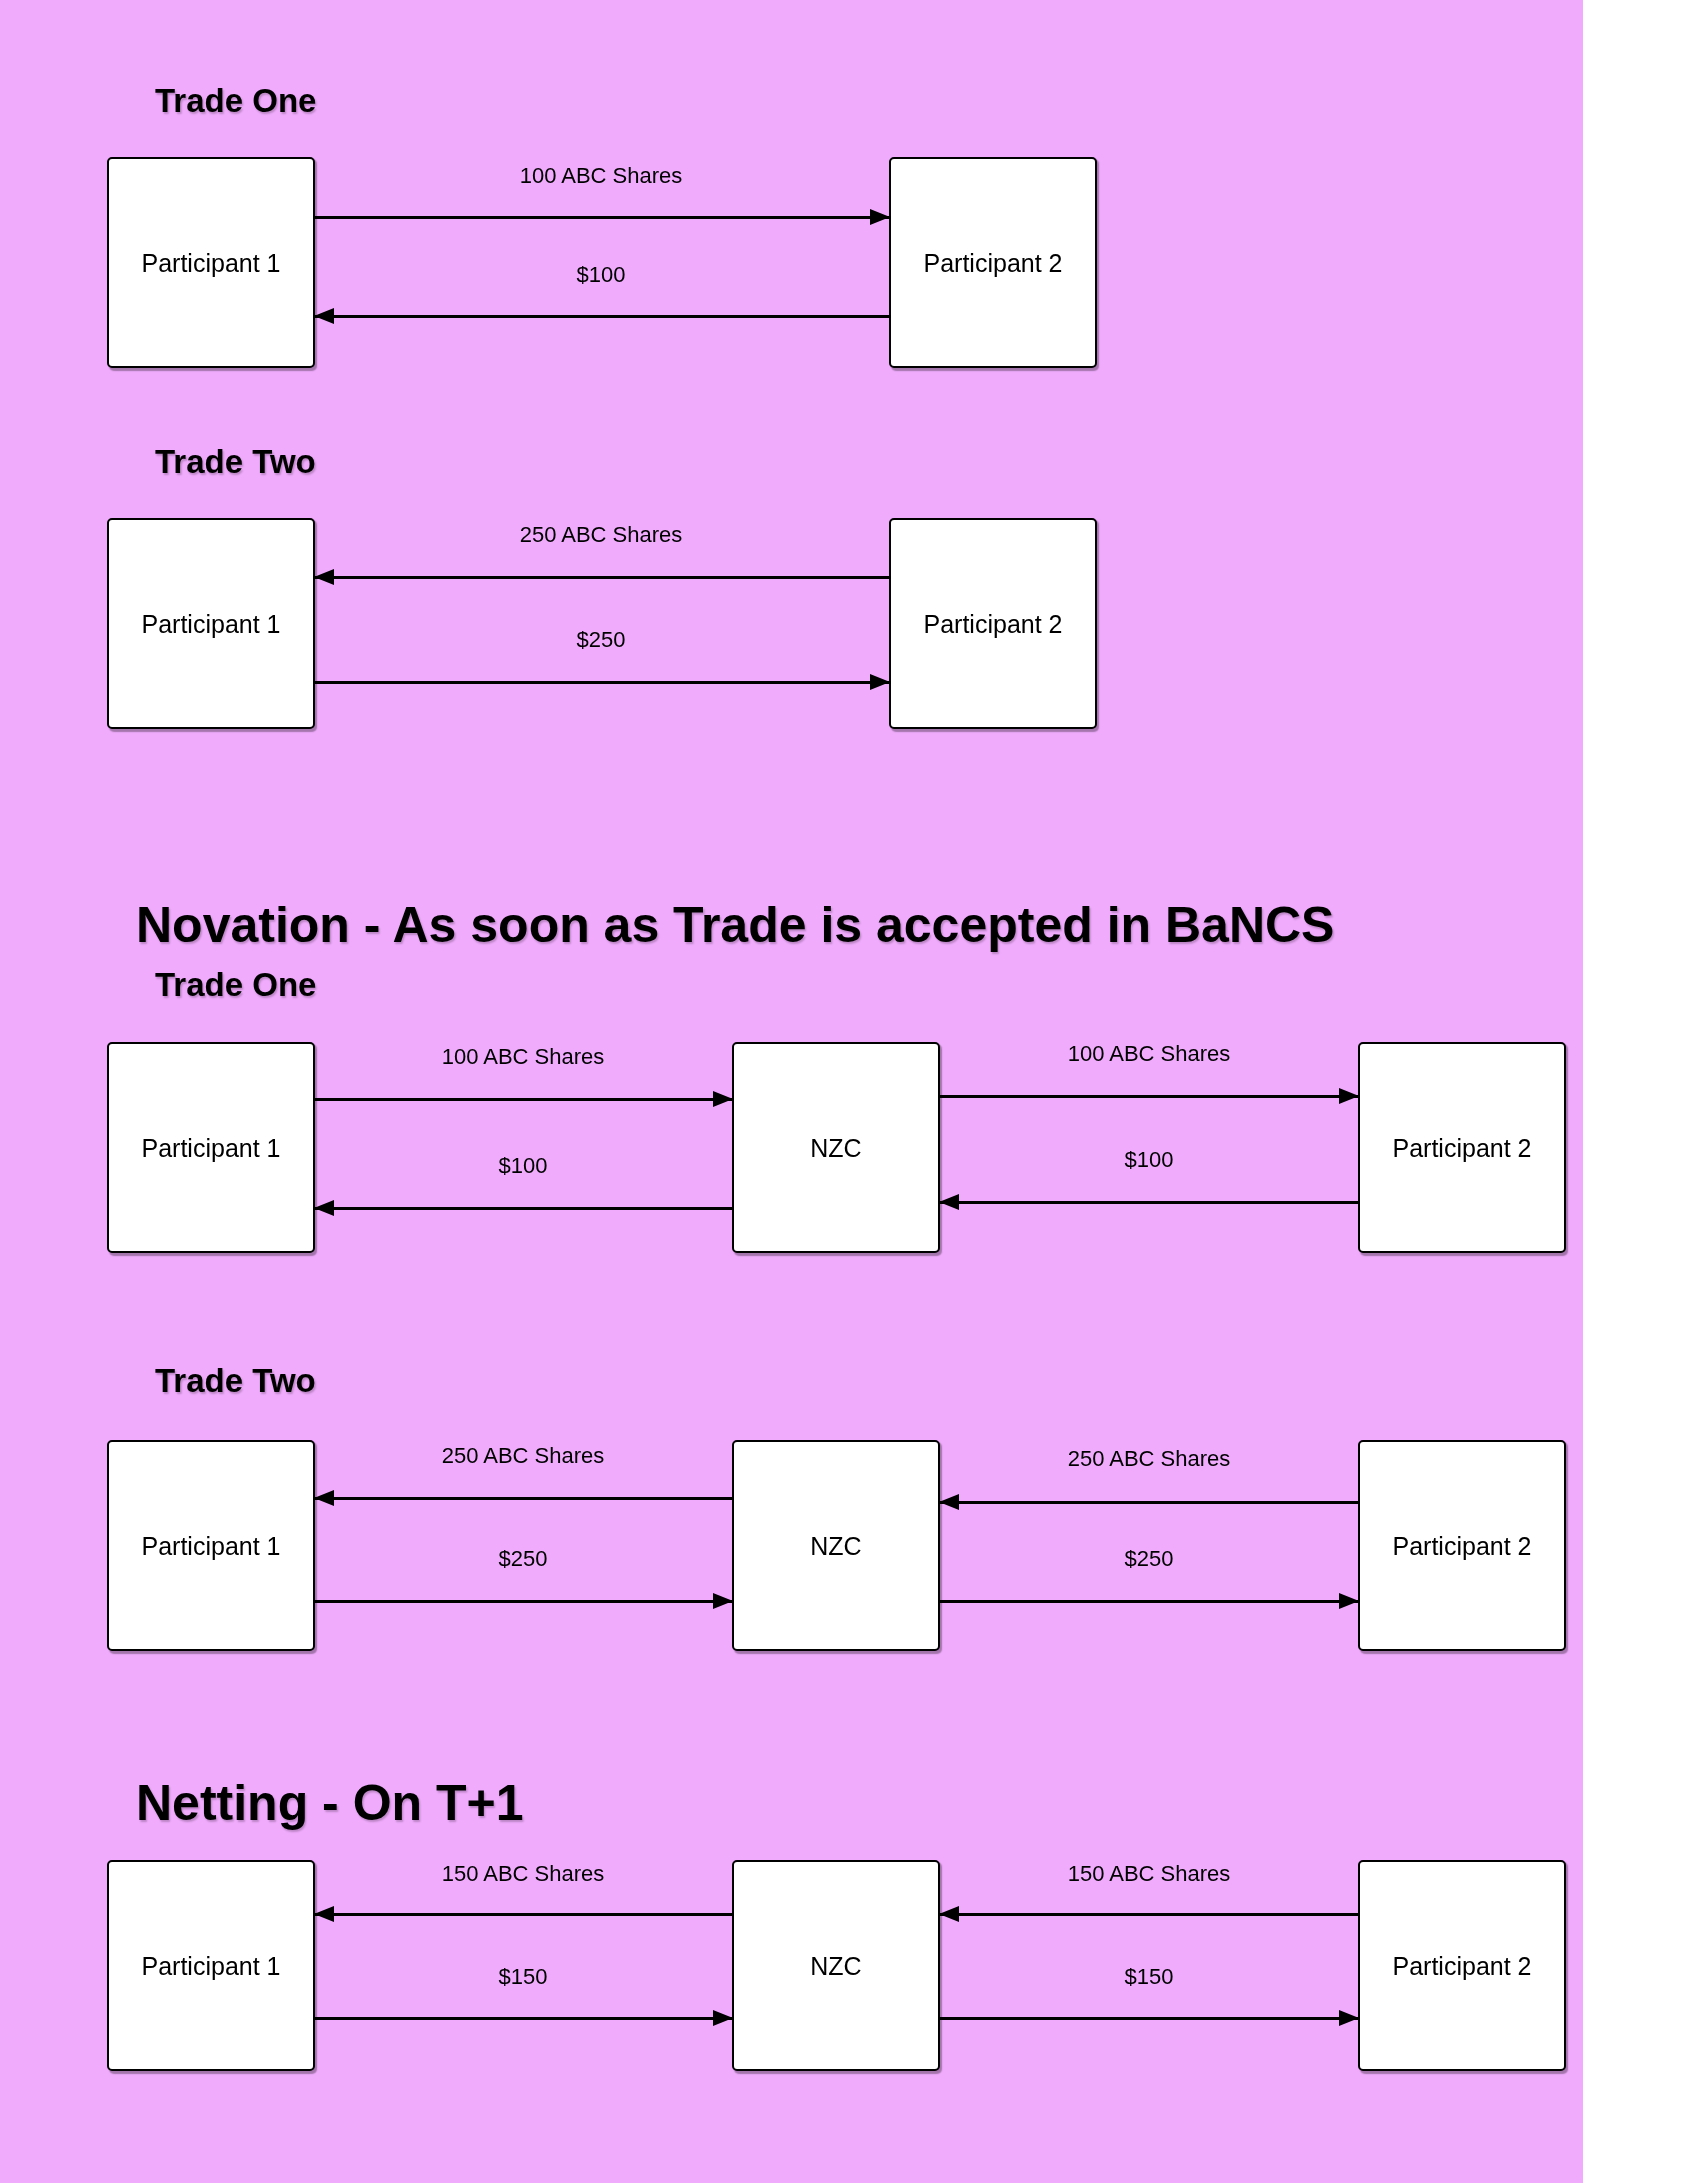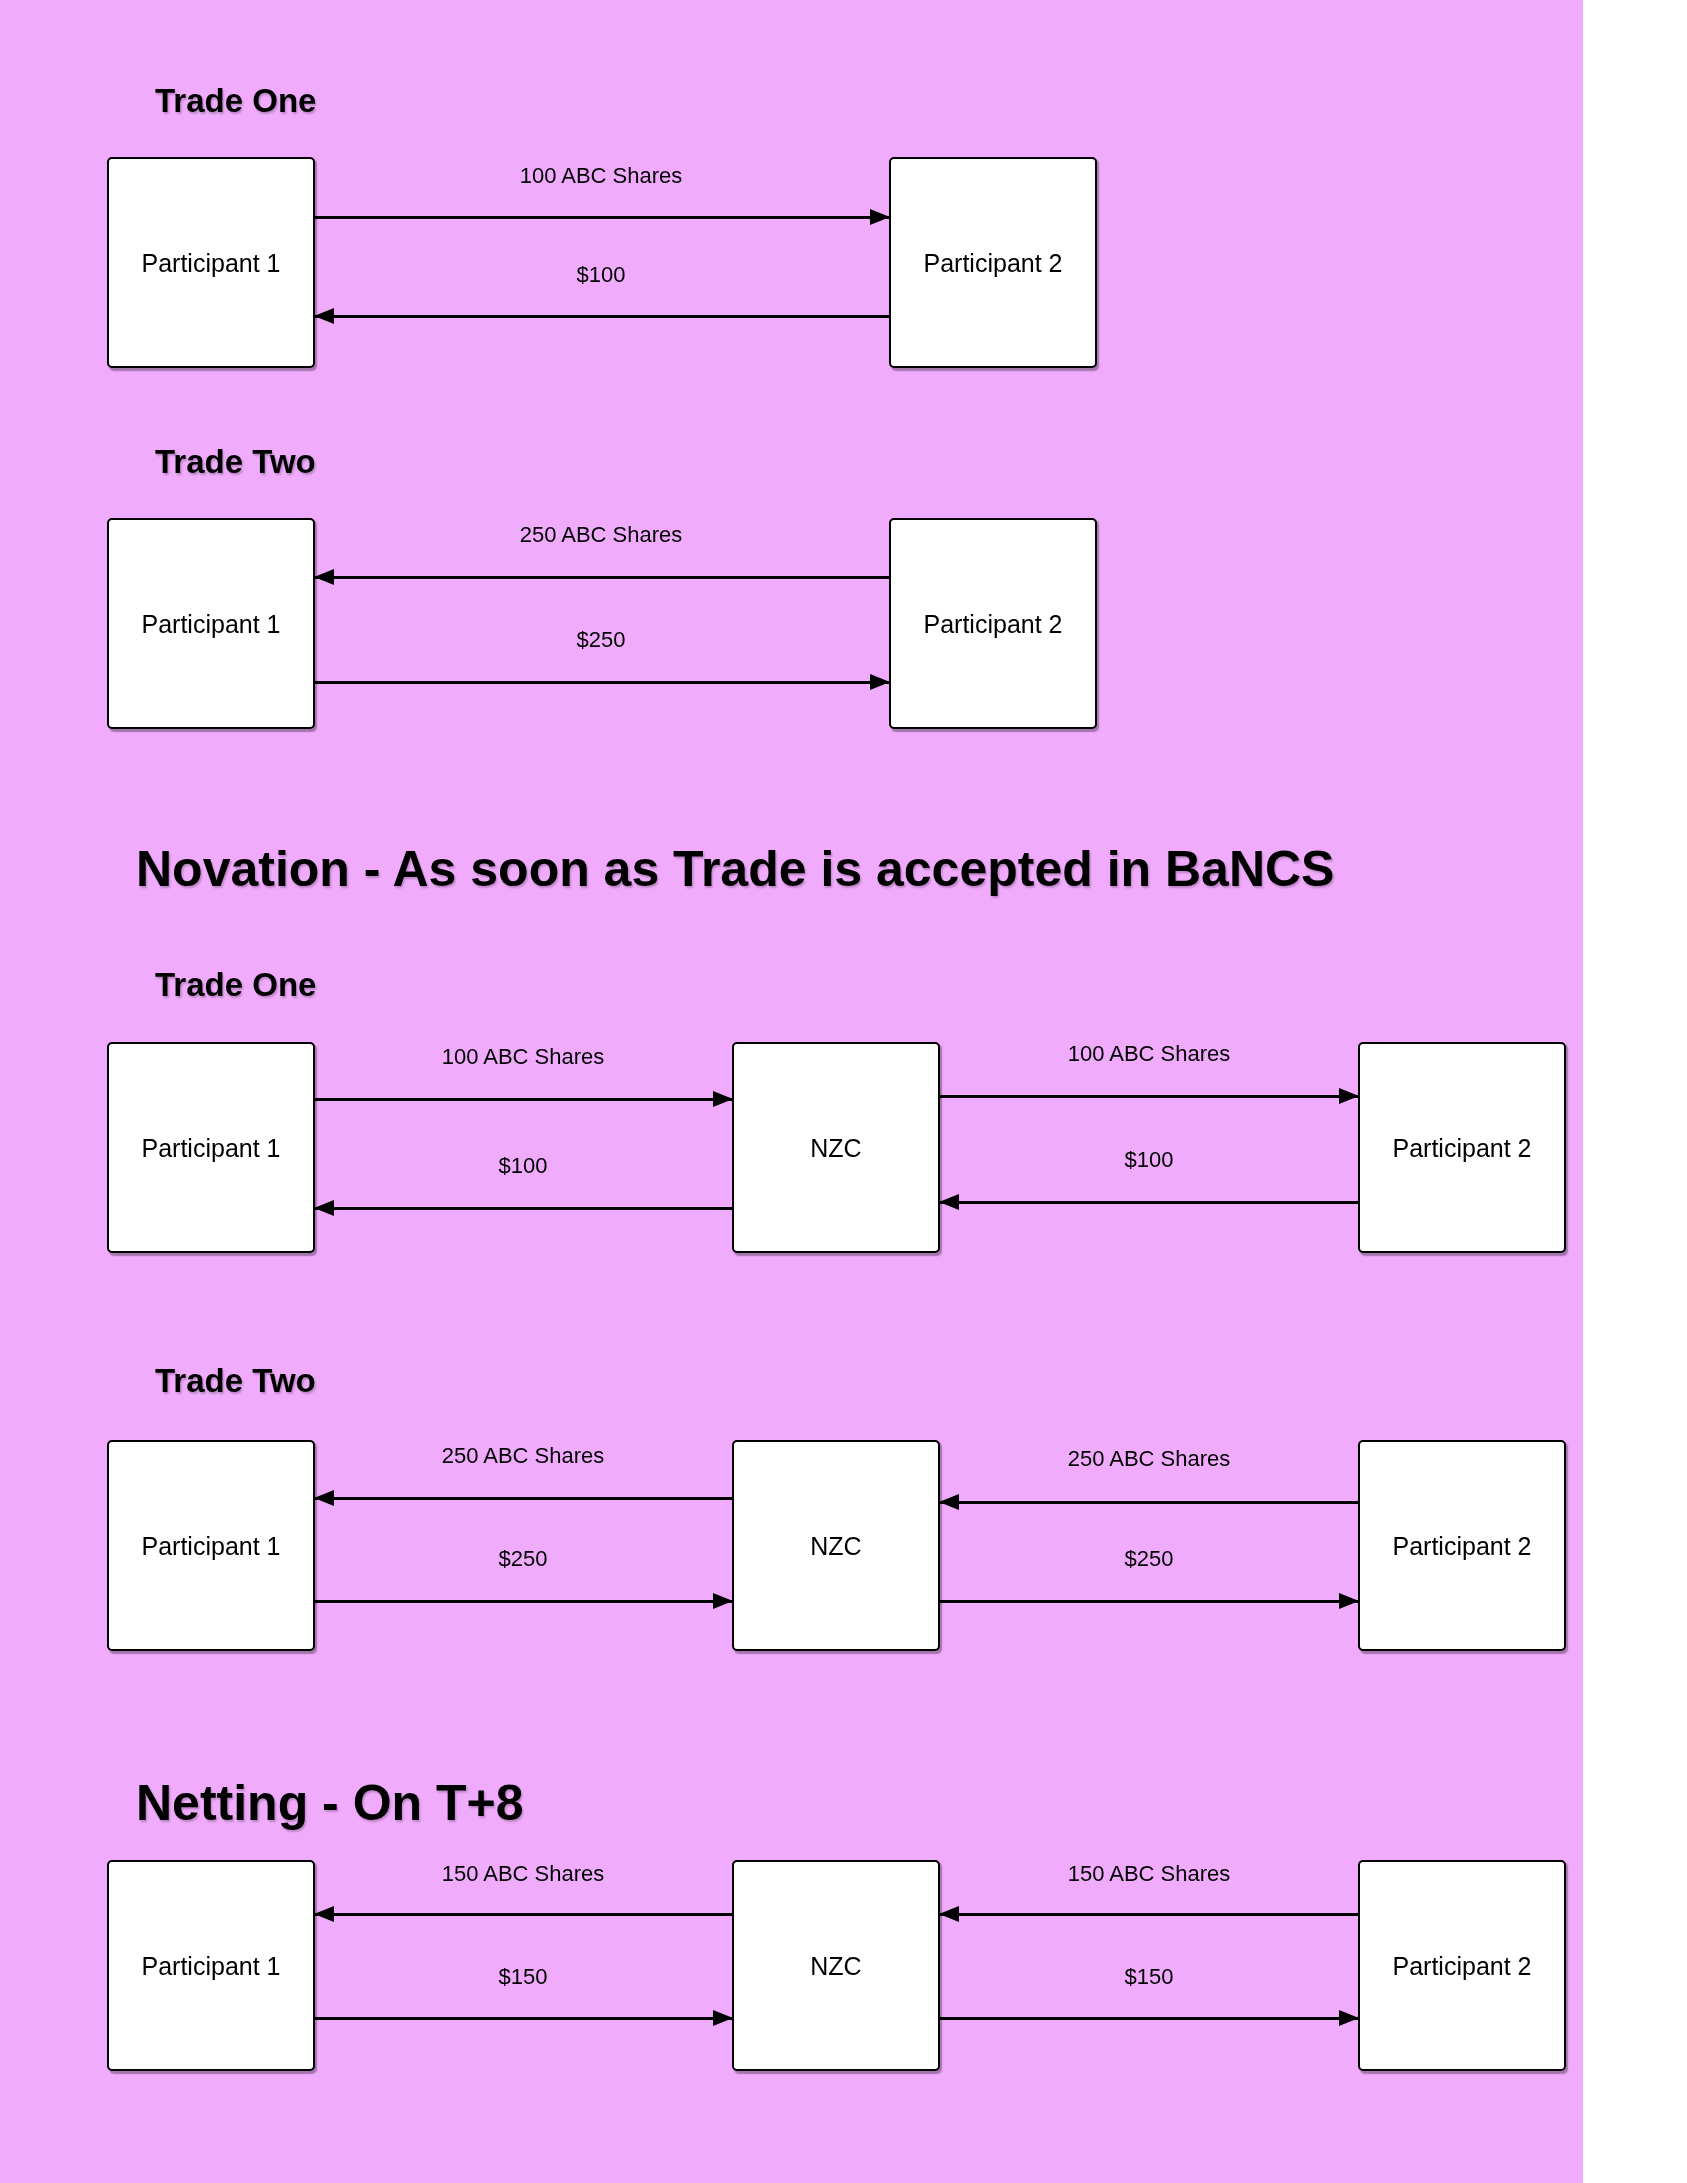--- a/index.html
+++ b/index.html
@@ -100,21 +100,21 @@
   <div class="node" style="left:889px; top:518px;">
     <div class="node-label">Participant 2</div>
   </div>
 
   <div class="flow-label" style="left:601px; top:535px;">250 ABC Shares</div>
   <div class="arrow dir-left" style="left:315px; top:576px; width:574px;"></div>
 
   <div class="flow-label" style="left:601px; top:640px;">$250</div>
   <div class="arrow dir-right" style="left:315px; top:681px; width:574px;"></div>
 
-  <div class="heading" style="left:136px; top:844px;">Novation - As soon as Trade is accepted in BaNCS</div>
+  <div class="heading" style="left:136px; top:900px;">Novation - As soon as Trade is accepted in BaNCS</div>
 
   <div class="subheading" style="left:155px; top:968px;">Trade One</div>
 
   <div class="node" style="left:107px; top:1042px;">
     <div class="node-label">Participant 1</div>
   </div>
   <div class="node" style="left:732px; top:1042px;">
     <div class="node-label">NZC</div>
   </div>
   <div class="node" style="left:1358px; top:1042px;">
@@ -150,21 +150,21 @@
 
   <div class="flow-label" style="left:523px; top:1559px;">$250</div>
   <div class="arrow dir-right" style="left:315px; top:1600px; width:417px;"></div>
 
   <div class="flow-label" style="left:1149px; top:1459px;">250 ABC Shares</div>
   <div class="arrow dir-left" style="left:940px; top:1501px; width:418px;"></div>
 
   <div class="flow-label" style="left:1149px; top:1559px;">$250</div>
   <div class="arrow dir-right" style="left:940px; top:1600px; width:418px;"></div>
 
-  <div class="heading" style="left:136px; top:1778px;">Netting - On T+8</div>
+  <div class="heading" style="left:136px; top:1778px;">Netting - On T+1</div>
 
   <div class="node" style="left:107px; top:1860px;">
     <div class="node-label">Participant 1</div>
   </div>
   <div class="node" style="left:732px; top:1860px;">
     <div class="node-label">NZC</div>
   </div>
   <div class="node" style="left:1358px; top:1860px;">
     <div class="node-label">Participant 2</div>
   </div>

